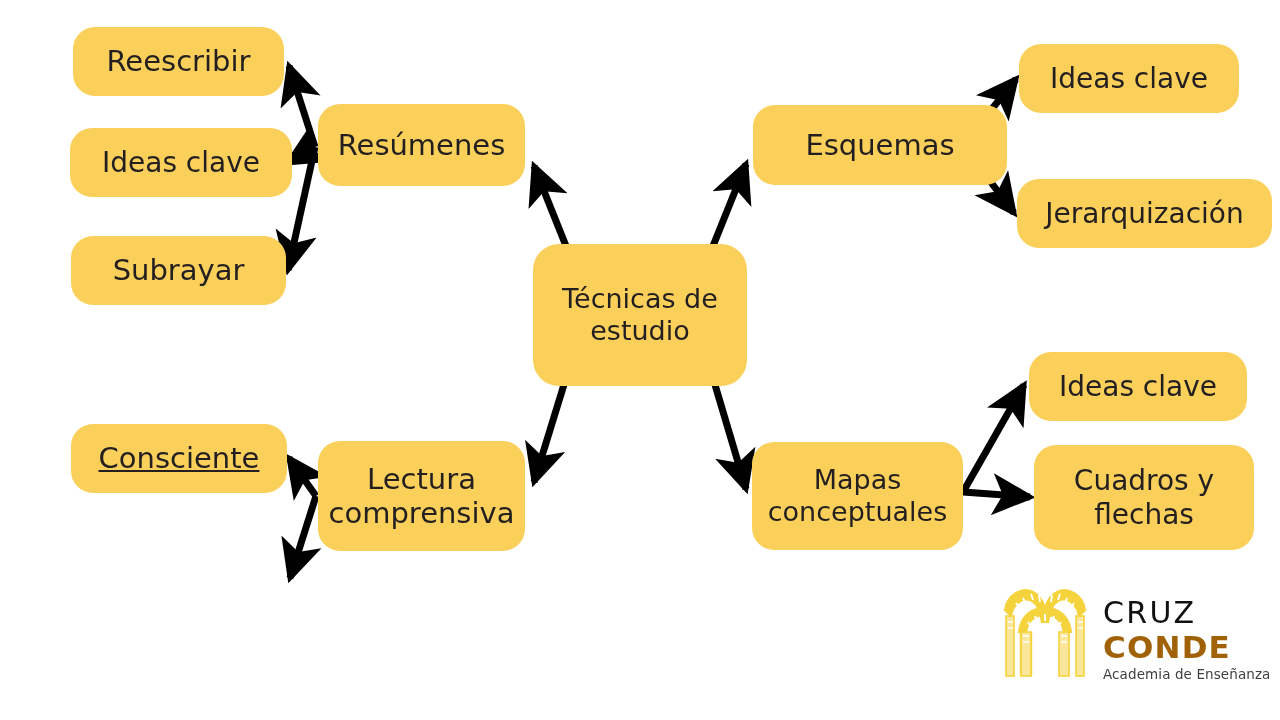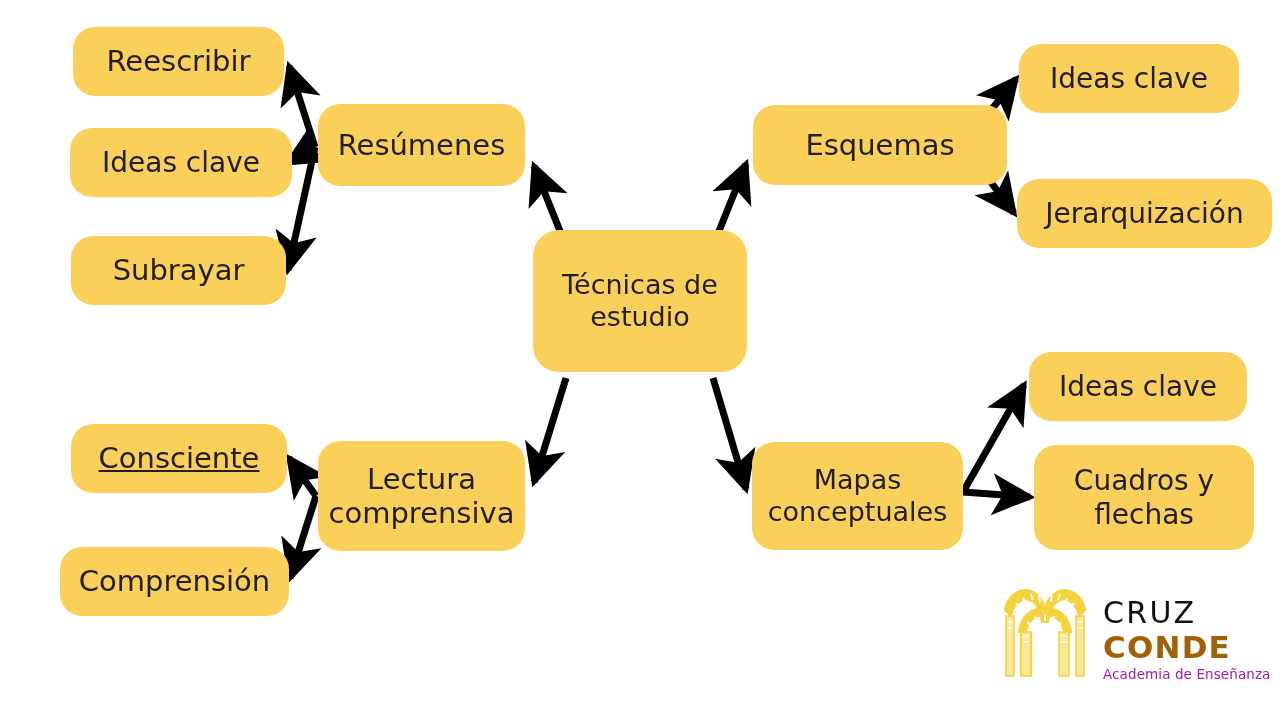--- a/index.html
+++ b/index.html
@@ -82,21 +82,21 @@
     letter-spacing: 1.2px;
     line-height: 34px;
     color: #a16207;
   }
   .logo-line3 {
     font-family: "DejaVu Sans", "Liberation Sans", sans-serif;
     font-size: 13.5px;
     font-weight: 400;
     letter-spacing: 0.1px;
     line-height: 20px;
-    color: #a21caf;
+    color: #404040;
     white-space: nowrap;
   }
 </style>
 </head>
 <body>
 
 <div id="canvas">
 
   <svg id="edges" viewBox="0 0 1280 720">
     <defs>
@@ -120,41 +120,40 @@
     <line x1="963" y1="145" x2="1016" y2="79" stroke="#000000" stroke-width="7" marker-end="url(#ah)"></line>
     <line x1="963" y1="145" x2="1014" y2="213" stroke="#000000" stroke-width="7" marker-end="url(#ah)"></line>
 
     <line x1="316" y1="496" x2="289" y2="458" stroke="#000000" stroke-width="7" marker-end="url(#ah)"></line>
     <line x1="316" y1="496" x2="290" y2="578" stroke="#000000" stroke-width="7" marker-end="url(#ah)"></line>
 
     <line x1="963" y1="492" x2="1024" y2="385" stroke="#000000" stroke-width="7" marker-end="url(#ah)"></line>
     <line x1="963" y1="492" x2="1030" y2="497" stroke="#000000" stroke-width="7" marker-end="url(#ah)"></line>
   </svg>
 
-  <div class="node center" style="left:533px; top:230px; width:214px; height:142px; font-size:27px;">Técnicas de estudio</div>
+  <div class="node center" style="left:533px; top:244px; width:214px; height:142px; font-size:27px;">Técnicas de estudio</div>
 
   <div class="node" style="left:73px; top:27px; width:211px; height:69px; font-size:29px;">Reescribir</div>
 
   <div class="node" style="left:318px; top:104px; width:207px; height:82px; font-size:29px;">Resúmenes</div>
 
   <div class="node" style="left:70px; top:128px; width:222px; height:69px; font-size:28px;">Ideas clave</div>
 
   <div class="node" style="left:71px; top:236px; width:215px; height:69px; font-size:29px;">Subrayar</div>
 
   <div class="node" style="left:753px; top:105px; width:254px; height:80px; font-size:29px;">Esquemas</div>
 
   <div class="node" style="left:1019px; top:44px; width:220px; height:69px; font-size:28px;">Ideas clave</div>
 
   <div class="node" style="left:1017px; top:179px; width:255px; height:69px; font-size:28px;">Jerarquización</div>
 
   <div class="node" style="left:318px; top:441px; width:207px; height:110px; font-size:29px;">Lectura comprensiva</div>
 
   <div class="node" style="left:71px; top:424px; width:216px; height:69px; font-size:29px;text-decoration:underline;">Consciente</div>
 
-  <div class="node" style="left:60px; top:547px; width:229px; height:69px; font-size:29px;">Comprensión</div>
 
   <div class="node" style="left:752px; top:442px; width:211px; height:108px; font-size:27px;">Mapas conceptuales</div>
 
   <div class="node" style="left:1029px; top:352px; width:218px; height:69px; font-size:28px;">Ideas clave</div>
 
   <div class="node" style="left:1034px; top:445px; width:220px; height:105px; font-size:28px;">Cuadros y flechas</div>
 
   <div id="logo">
 
     <svg id="logo-mark" viewBox="0 0 100 104">

